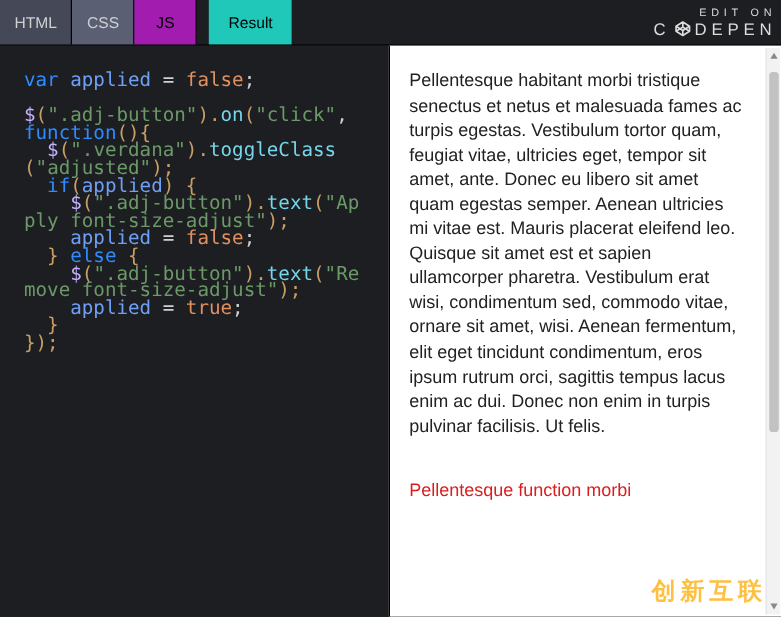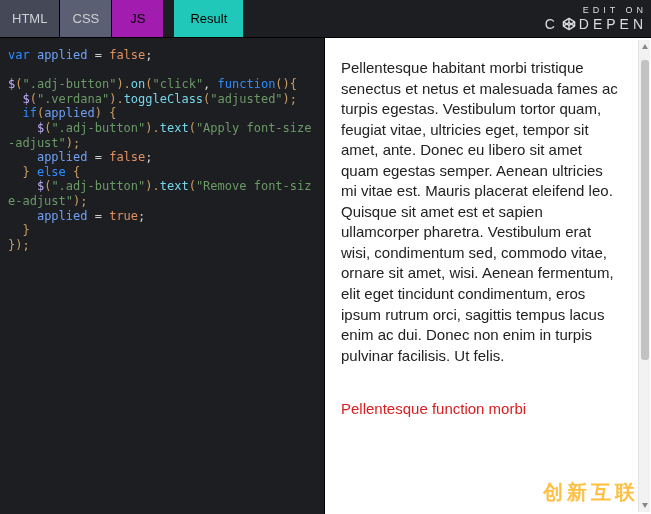--- a/index.html
+++ b/index.html
@@ -129,23 +129,23 @@
     left: 3px;
     width: 0; height: 0;
     border-left: 3px solid transparent;
     border-right: 3px solid transparent;
   }
   .scrollbar-arrow.up { top: 4px; border-bottom: 5px solid #888; }
   .scrollbar-arrow.down { bottom: 4px; border-top: 5px solid #888; }
 
   
   pre.code {
-    margin: 0;
+    margin: 12px;
     font-family: "Lucida Console", Monaco, monospace;
-    font-size: 12px;
+    font-size: 16px;
     line-height: 14.6px;
     white-space: pre-wrap;
     word-break: break-all;
     color: #cfcfcf;
   }
   .kw   { color: #2f8cff; }   
   .bool { color: #e2905f; }   
   .name { color: #6fa0f5; }   
   .dollar{ color: #c5b1ff; }  
   .str  { color: #6b9967; }   

